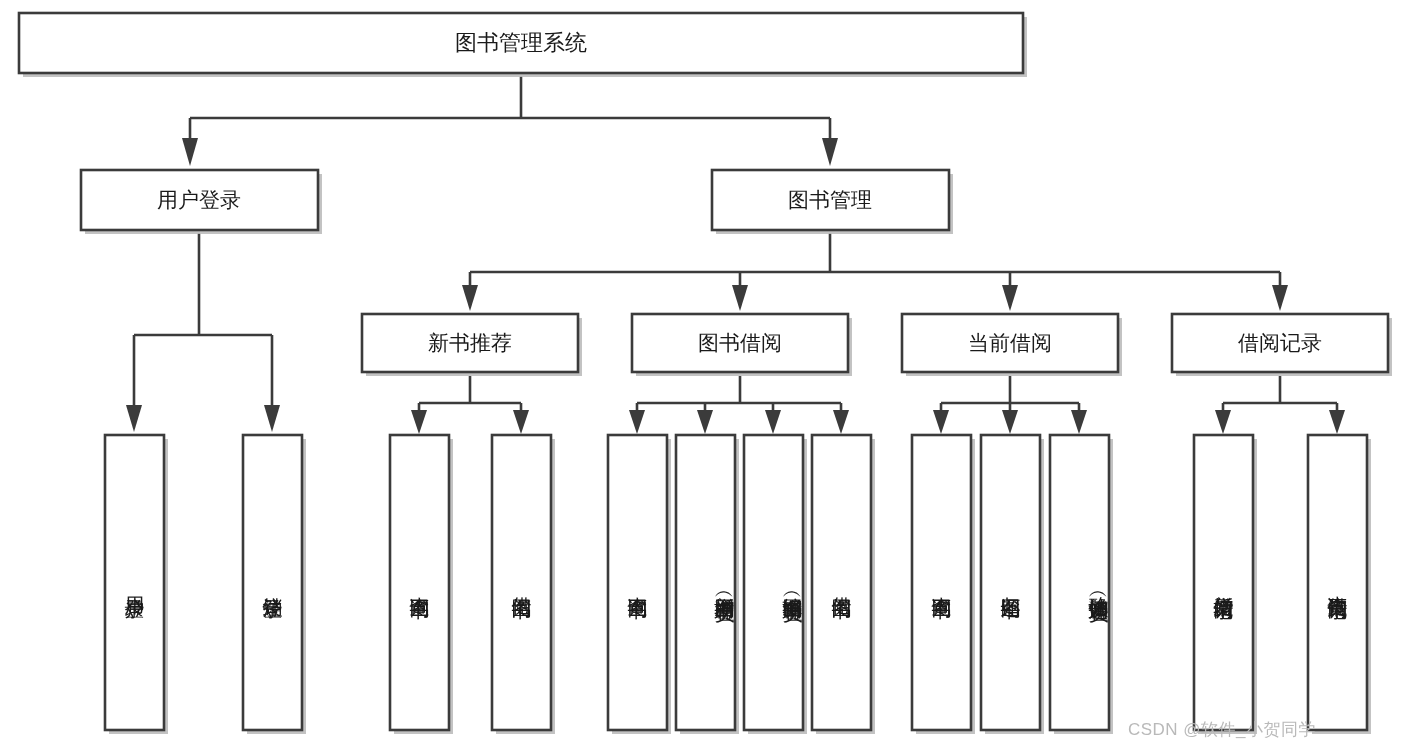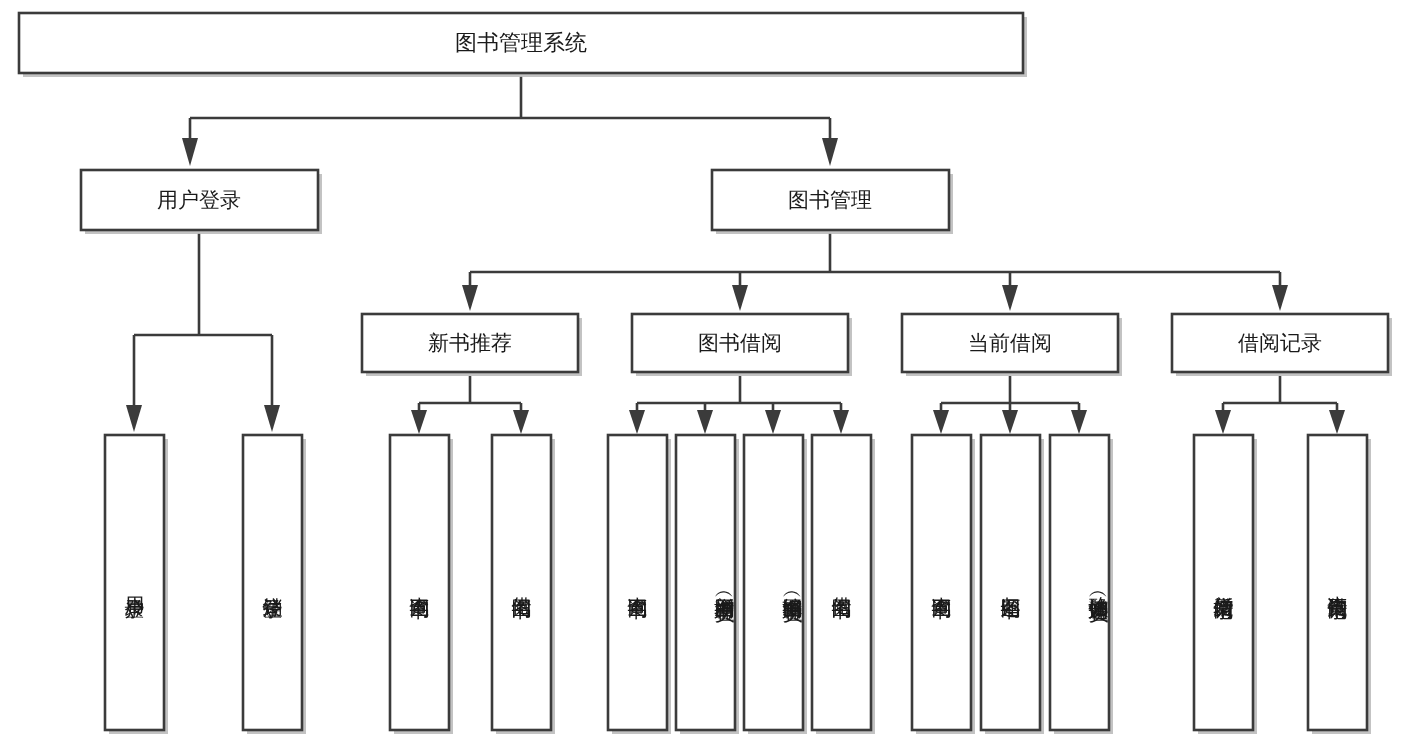--- a/index.html
+++ b/index.html
@@ -259,14 +259,15 @@
   <div class="vlabel" style="left:608px; top:435px; width:59px; height:295px;">查询图书</div>
   <div class="vlabel" style="left:676px; top:441px; width:59px; height:289px; align-items:flex-start;">新增图书（管理员）</div>
   <div class="vlabel" style="left:744px; top:441px; width:59px; height:289px; align-items:flex-start;">编辑图书（管理员）</div>
   <div class="vlabel" style="left:812px; top:435px; width:59px; height:295px;">借阅图书</div>
   <div class="vlabel" style="left:912px; top:435px; width:59px; height:295px;">查询图书</div>
   <div class="vlabel" style="left:981px; top:435px; width:59px; height:295px;">归还图书</div>
   <div class="vlabel" style="left:1050px; top:441px; width:59px; height:289px; align-items:flex-start;">确认归还（管理员）</div>
   <div class="vlabel" style="left:1194px; top:435px; width:59px; height:295px;">新增借阅记录</div>
   <div class="vlabel" style="left:1308px; top:435px; width:59px; height:295px;">查询借阅记录</div>
 
+  <div class="watermark">CSDN @软件_小贺同学</div>
 
 </div>
 
 </body></html>

